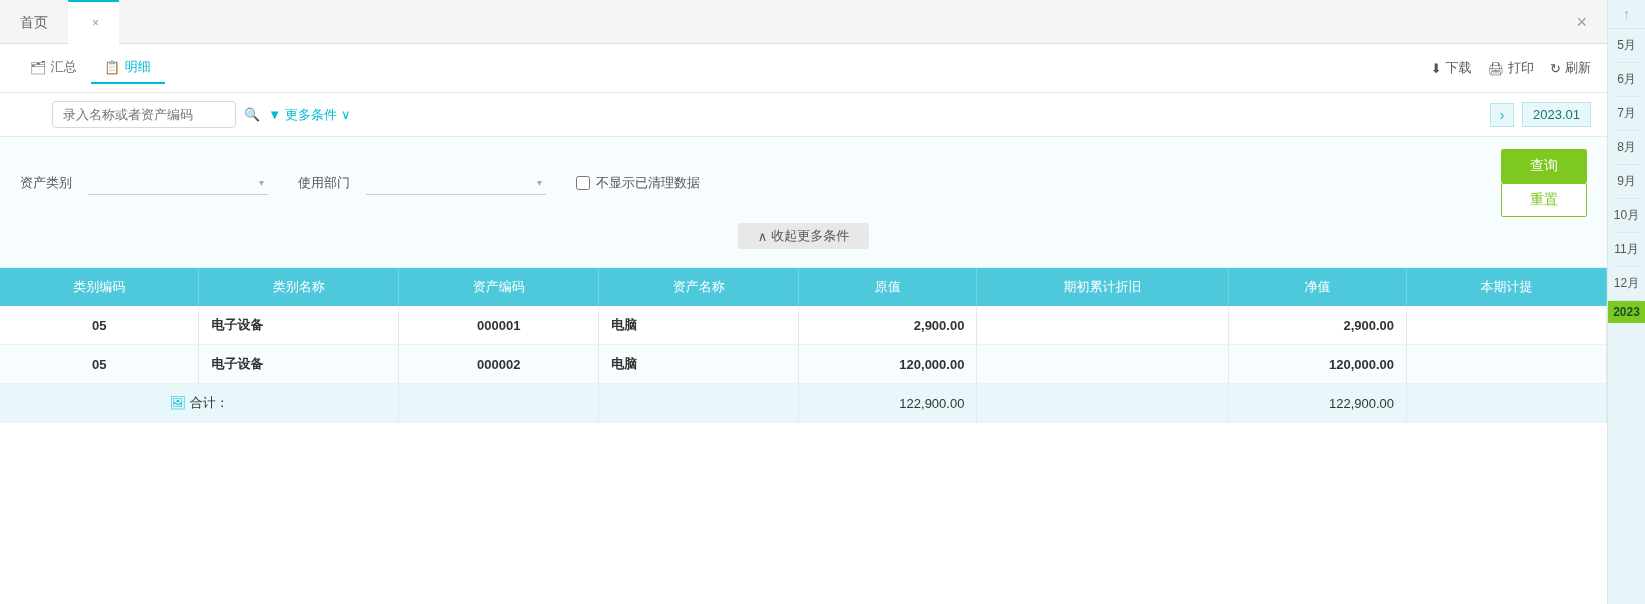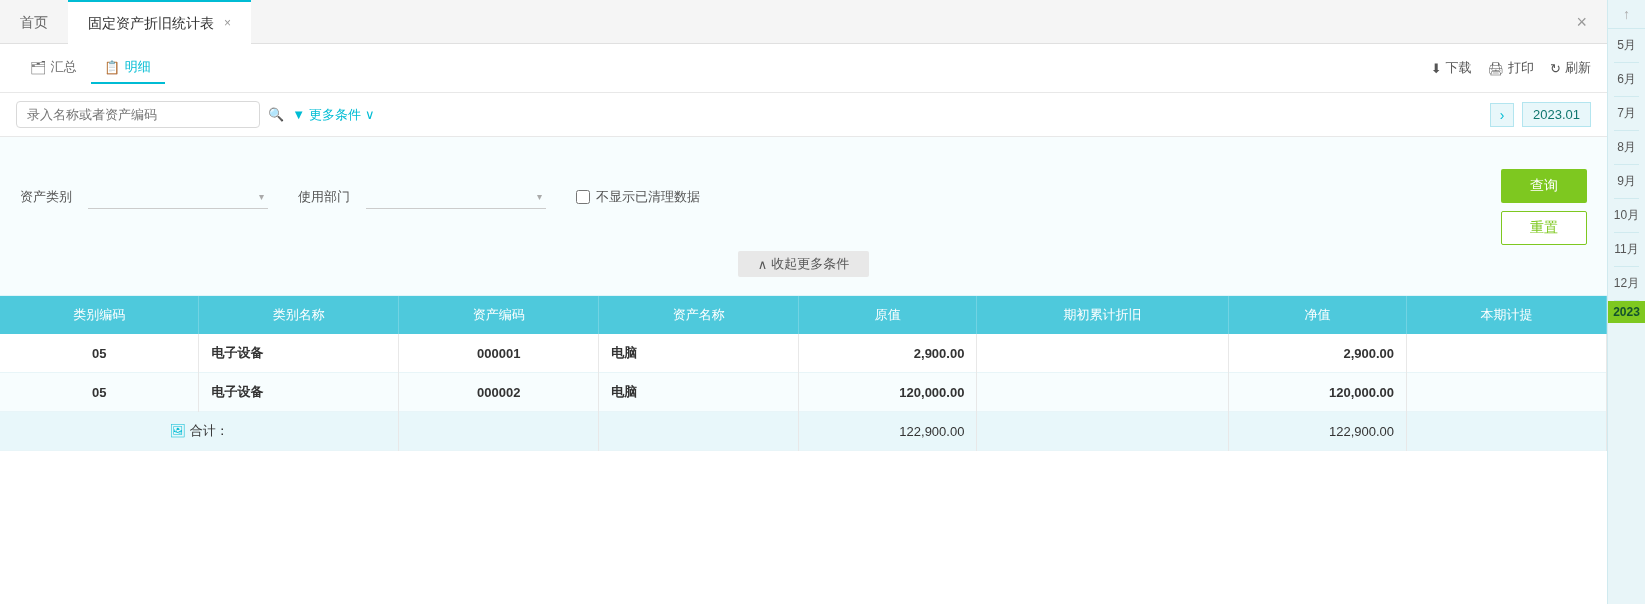--- a/index.html
+++ b/index.html
@@ -17,39 +17,39 @@
 
     
     .toolbar { display: flex; align-items: center; padding: 8px 16px; background: #fff; border-bottom: 1px solid #e8e8e8; gap: 0; }
     .btn-tab { display: flex; align-items: center; gap: 4px; padding: 6px 14px; border: none; background: transparent; cursor: pointer; color: #666; font-size: 13px; border-bottom: 2px solid transparent; }
     .btn-tab.active { color: #00bcd4; border-bottom: 2px solid #00bcd4; }
     .toolbar-right { margin-left: auto; display: flex; align-items: center; gap: 16px; }
     .toolbar-action { display: flex; align-items: center; gap: 4px; color: #555; cursor: pointer; font-size: 13px; }
 
     
     .filter-bar { display: flex; align-items: center; padding: 8px 16px; background: #fff; border-bottom: 1px solid #e8e8e8; gap: 8px; }
-    .search-input { width: 244px; border: 1px solid #d9d9d9; border-radius: 4px; padding: 5px 10px; font-size: 13px; color: #999; outline: none; }
+    .search-input { width: 184px; border: 1px solid #d9d9d9; border-radius: 4px; padding: 5px 10px; font-size: 13px; color: #999; outline: none; margin-left: 36px; }
     .search-icon { color: #bbb; cursor: pointer; }
     .filter-link { color: #00bcd4; cursor: pointer; display: flex; align-items: center; gap: 4px; font-size: 13px; }
     .chevron-right { margin-left: auto; width: 24px; height: 24px; background: #e8f7fa; border: 1px solid #b3e5ef; display: flex; align-items: center; justify-content: center; cursor: pointer; color: #00bcd4; font-size: 14px; }
     .date-badge { background: #e8f7fa; border: 1px solid #b3e5ef; padding: 4px 10px; color: #0f766e; font-size: 13px; white-space: nowrap; }
 
     
     .adv-filter { background: #f7fdfe; border-bottom: 1px solid #e0f5f9; padding: 12px 20px; }
     .adv-filter-row { display: flex; align-items: center; gap: 30px; }
     .filter-field { display: flex; align-items: center; gap: 16px; }
     .filter-label { color: #555; font-size: 13px; white-space: nowrap; }
     .filter-select-wrap { position: relative; width: 180px; border-bottom: 1px solid #ccc; display: flex; align-items: center; padding: 4px 0; }
     .filter-select-wrap select { border: none; background: transparent; width: 100%; font-size: 13px; outline: none; appearance: none; cursor: pointer; }
     .select-arrow { color: #aaa; font-size: 10px; position: absolute; right: 4px; }
     .checkbox-field { display: flex; align-items: center; gap: 6px; color: #555; font-size: 13px; }
     .checkbox-field input { width: 14px; height: 14px; cursor: pointer; }
     .btn-query { background: #7ec820; color: #fff; border: none; padding: 8px 28px; border-radius: 2px; cursor: pointer; font-size: 14px; font-weight: 500; }
     .btn-reset { background: #fff; color: #7ec820; border: 1px solid #7ec820; padding: 7px 28px; border-radius: 2px; cursor: pointer; font-size: 14px; text-align: right; }
-    .filter-actions { display: flex; flex-direction: column; gap: 8px; margin-left: auto; margin-top: 20px; }
+    .filter-actions { display: flex; flex-direction: column; margin-left: auto; }
     .collapse-bar { display: flex; justify-content: center; padding: 6px 0; }
     .collapse-btn { display: flex; align-items: center; gap: 4px; color: #555; font-size: 13px; cursor: pointer; background: #e8e8e8; padding: 4px 20px; border-radius: 2px; }
 
     
     .table-wrap { flex: 1; overflow: auto; }
     table { width: 100%; border-collapse: collapse; }
     thead tr { background: #4ec9dc; color: #fff; }
     thead th { padding: 10px 24px; font-weight: 500; font-size: 13px; text-align: center; border-right: 1px solid rgba(255,255,255,0.2); white-space: nowrap; }
     tbody tr { background: #fff; border-bottom: 1px solid #e8f5f8; }
     tbody tr:nth-child(even) { background: #f7fdfe; }
@@ -66,21 +66,20 @@
     .sidebar-up { color: #aaa; font-size: 14px; cursor: pointer; padding: 6px 0; width: 100%; text-align: center; border-bottom: 1px solid #d0eaef; }
   </style>
 </head>
 <body>
 
 <div class="main-content">
 
   <div class="tab-bar">
     <div class="tab-home">首页</div>
     <div class="tab-active">
-      <span>固定资产折旧统计表</span>
       <span class="tab-close">×</span>
     </div>
     <div class="window-close">×</div>
   </div>
 
   <div class="toolbar">
     <button class="btn-tab">
       <span>🗂</span>
       <span>汇总</span>
     </button>

